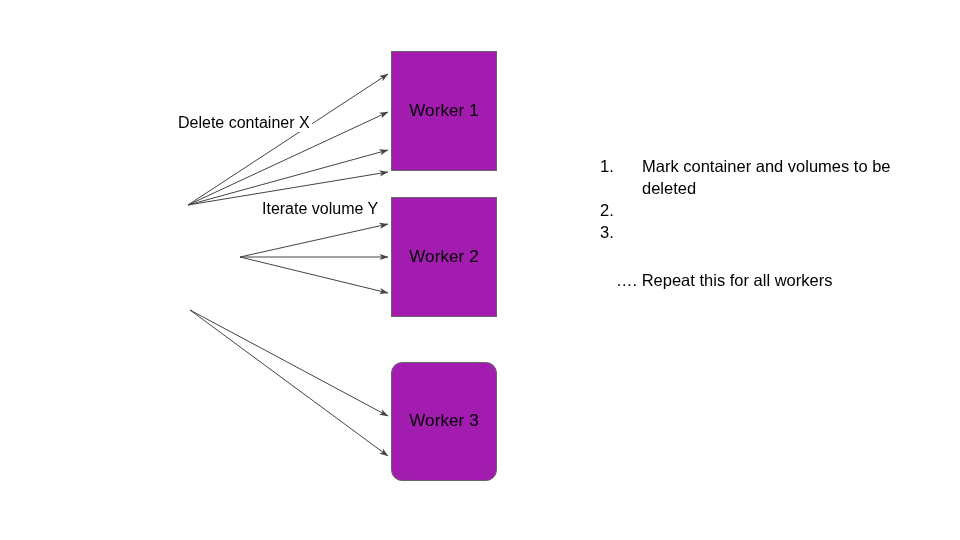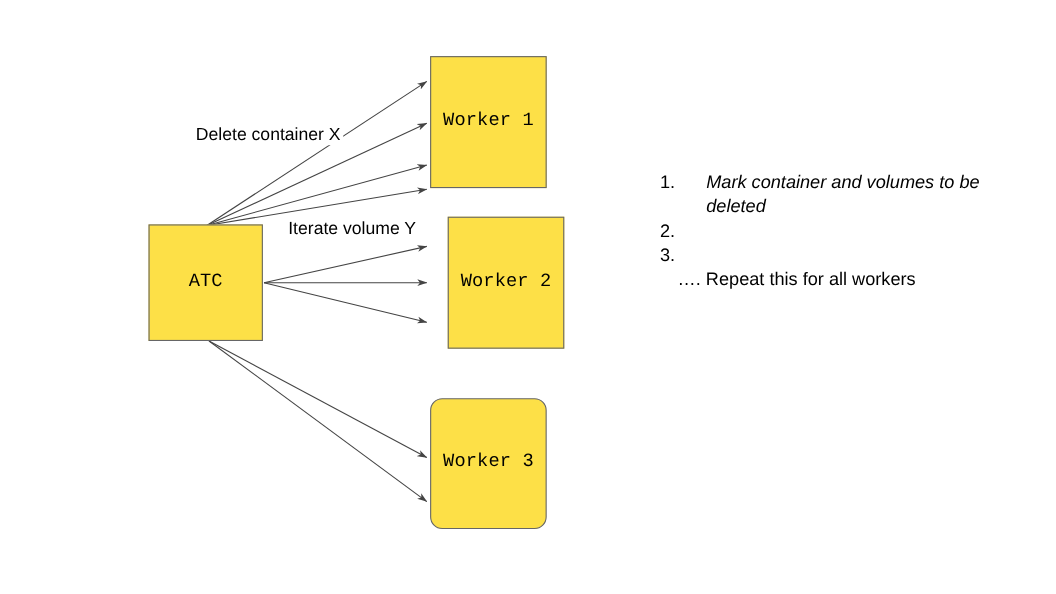--- a/index.html
+++ b/index.html
@@ -22,27 +22,26 @@
   #edges {
     position: absolute;
     left: 0;
     top: 0;
     width: 960px;
     height: 540px;
   }
   .node {
     position: absolute;
     box-sizing: border-box;
-    background: #fde047;
+    background: #a21caf;
     border: 1px solid #666666;
     display: flex;
     align-items: center;
     justify-content: center;
     z-index: 2;
-    font-family: Liberation Mono, monospace;
   }
   .node-label {
     font-size: 17px;
     line-height: 1.1;
     color: #000000;
     letter-spacing: 0.1px;
     white-space: nowrap;
   }
   #node-atc {
     left: 135px;
@@ -54,21 +53,20 @@
     left: 391px;
     top: 51px;
     width: 106px;
     height: 120px;
   }
   #node-worker-2 {
     left: 391px;
     top: 197px;
     width: 106px;
     height: 120px;
-    margin-left: 16px;
   }
   #node-worker-3 {
     left: 391px;
     top: 362px;
     width: 106px;
     height: 119px;
     border-radius: 11px;
   }
   .edge-label {
     position: absolute;
@@ -102,23 +100,23 @@
     line-height: 22px;
     color: #000000;
   }
   .step-num {
     width: 42px;
     flex: 0 0 42px;
     text-align: left;
   }
   .step-text {
     flex: 1 1 auto;
-    font-style: italic;
   }
   #repeat-note {
+    margin-top: 26px;
     padding-left: 16px;
     font-size: 16.5px;
     line-height: 22px;
     color: #000000;
   }
 </style>
 </head>
 <body>
 
 <div id="canvas">
@@ -138,23 +136,20 @@
 
       <line x1="240" y1="257" x2="388" y2="224"></line>
       <line x1="240" y1="257" x2="388" y2="257"></line>
       <line x1="240" y1="257" x2="388" y2="293"></line>
 
       <line x1="190" y1="310" x2="388" y2="416"></line>
       <line x1="190" y1="310" x2="388" y2="456"></line>
     </g>
   </svg>
 
-  <div class="node" id="node-atc">
-    <span class="node-label">ATC</span>
-  </div>
 
   <div class="node" id="node-worker-1">
     <span class="node-label">Worker 1</span>
   </div>
 
   <div class="node" id="node-worker-2">
     <span class="node-label">Worker 2</span>
   </div>
 
   <div class="node" id="node-worker-3">

